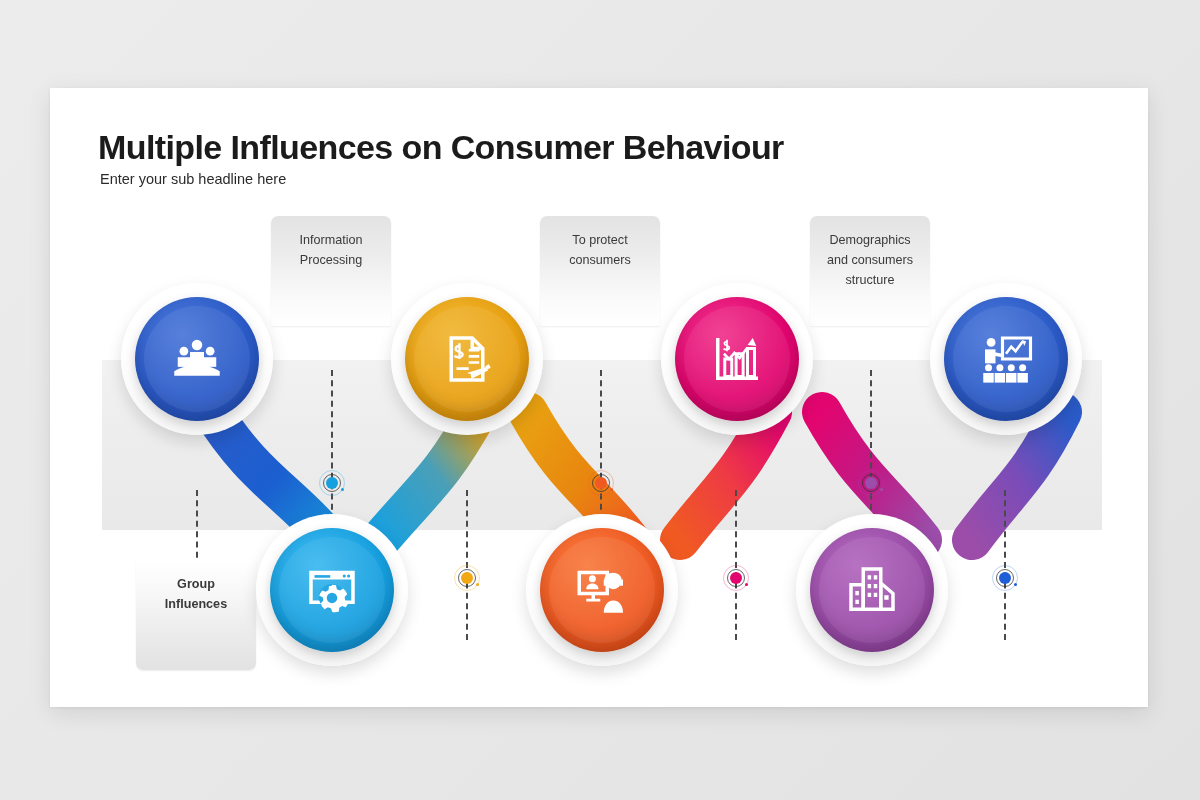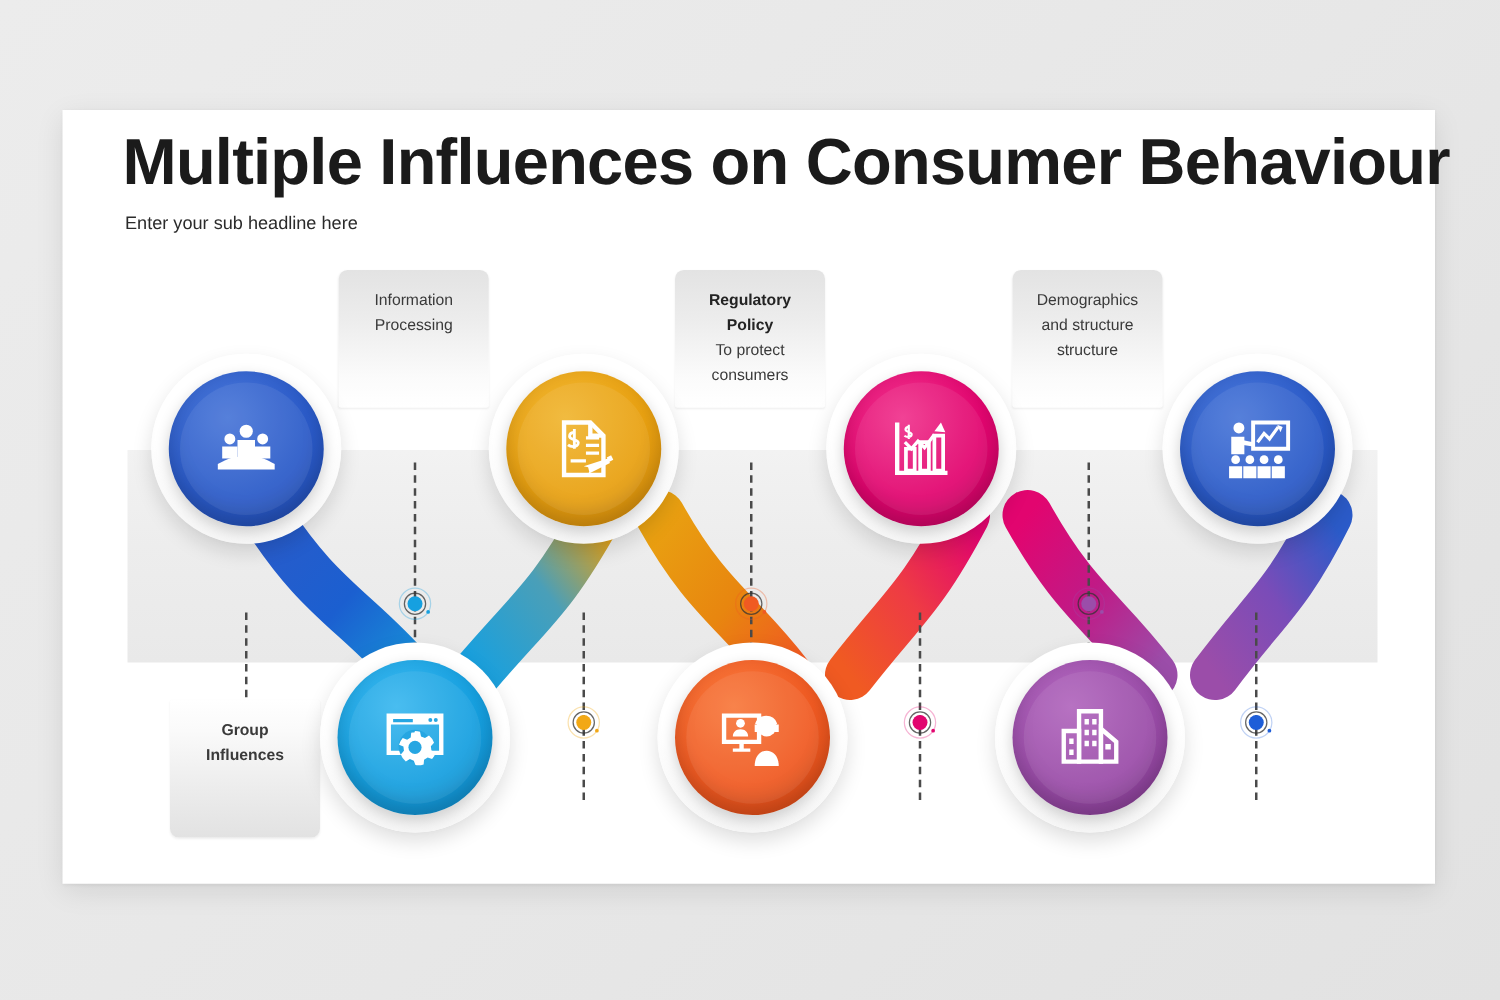--- a/index.html
+++ b/index.html
@@ -9,22 +9,22 @@
     font-family:"Liberation Sans","DejaVu Sans",sans-serif;
     position:relative;
   }
   #bg-page{position:absolute;inset:0;background:linear-gradient(135deg,#ececec 0%,#e7e7e7 55%,#e2e2e2 100%);}
   #slide{
     position:absolute;left:50px;top:88px;width:1098px;height:619px;
     background:#ffffff;
     box-shadow:0 6px 22px rgba(0,0,0,.10),0 1px 3px rgba(0,0,0,.06);
   }
   #page-title{
-    position:absolute;left:48px;top:12px;
-    font-size:52px;font-weight:700;color:#1b1b1b;letter-spacing:-.6px;
+    position:absolute;left:48px;top:40px;
+    font-size:34px;font-weight:700;color:#1b1b1b;letter-spacing:-.6px;
     white-space:nowrap;
   }
   #page-subtitle{
     position:absolute;left:50px;top:83px;
     font-size:14.5px;color:#2b2b2b;font-weight:400;
   }
   #graphic{position:absolute;left:0;top:0;width:948px;height:619px;}
   .gray-band{
     position:absolute;left:52px;top:272px;width:1000px;height:170px;
     background:linear-gradient(180deg,#f2f2f2 0%,#ededed 45%,#e9e9e9 100%);
@@ -179,27 +179,26 @@
       <span class="ring-in"></span>
       <span class="core" style="background:#1e5ed8;"></span>
       <span class="tick" style="background:#1e5ed8;"></span>
     </div>
 
     <div class="card top" style="left:221px;top:128px;">
       <span class="ln">Information</span>
       <span class="ln">Processing</span>
     </div>
     <div class="card top" style="left:490px;top:128px;">
-      <span class="hl">Regulatory Policy</span>
       <span class="ln">To protect</span>
       <span class="ln">consumers</span>
     </div>
     <div class="card top" style="left:760px;top:128px;">
       <span class="ln">Demographics</span>
-      <span class="ln">and structure</span>
+      <span class="ln">and consumers</span>
       <span class="ln">structure</span>
     </div>
 
     <div class="card bottom" style="left:86px;top:472px;font-weight:bold;">
       <span class="ln">Group</span>
       <span class="ln">Influences</span>
     </div>
 
     <div class="node" style="left:85px;top:209px;">
       <span class="halo"></span>

